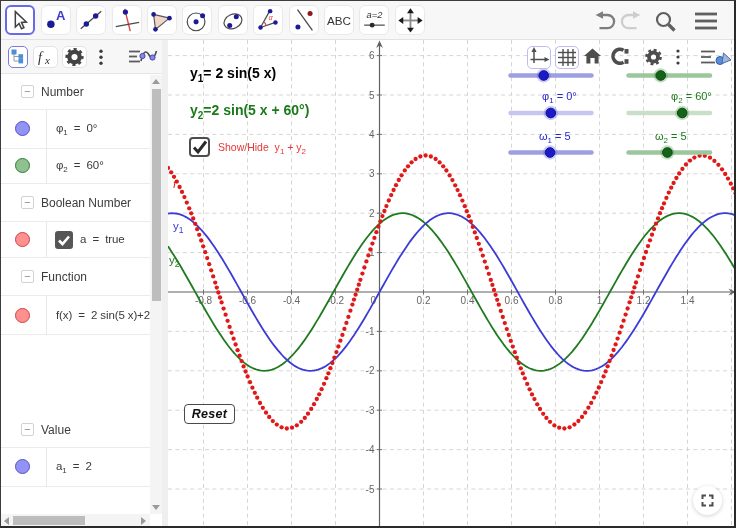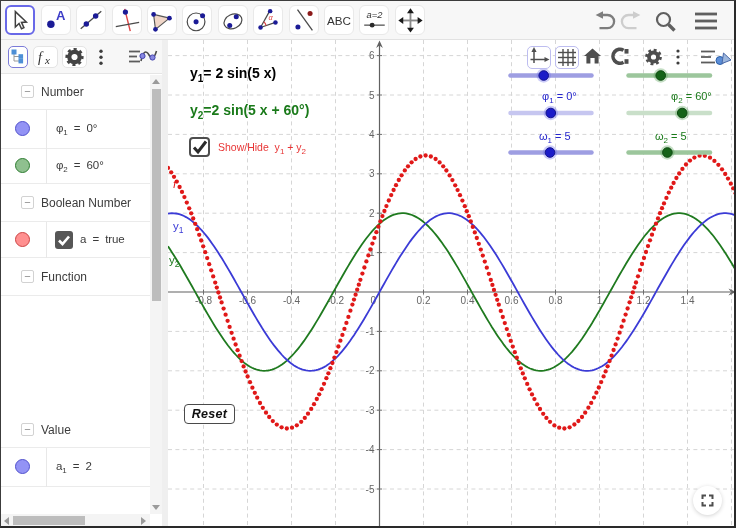--- a/index.html
+++ b/index.html
@@ -197,20 +197,25 @@
         <div class="vsep" style="top:0;height:36px"></div>
         <div class="dot" style="top:10.0px;background:#ff9090;border:1.6px solid #cc4444"></div>
         <div style="position:absolute;left:55px;top:9px;width:18px;height:18px;background:#565656;border-radius:3px"><svg width="18" height="18" viewBox="0 0 18 18">
             <path d="M4 9.5 L7.5 13 L14 5.5" fill="none" stroke="#fff" stroke-width="2.6"></path>
           </svg></div>
         <div class="itxt" style="top:11.0px"><span style="padding-left:24px">a &nbsp;=&nbsp; true</span></div>
       </div>
       <div class="row" style="top:217.5px;height:38.5px">
         <div class="minus" style="top:12.2px">−</div>
         <div class="hdrtxt" style="top:12.2px">Function</div>
+      </div>
+      <div class="row" style="top:256px;height:39px">
+        <div class="vsep" style="top:0;height:39px"></div>
+        <div class="dot" style="top:11.5px;background:#ff9090;border:1.6px solid #cc4444"></div>
+        <div class="itxt" style="top:12.5px">f(x) &nbsp;=&nbsp; 2 sin(5 x)+2</div>
       </div>
       <div class="row" style="top:371px;height:37px">
         <div class="minus" style="top:11.5px">−</div>
         <div class="hdrtxt" style="top:11.5px">Value</div>
       </div>
       <div class="row" style="top:408px;height:38.5px">
         <div class="vsep" style="top:0;height:38.5px"></div>
         <div class="dot" style="top:11.2px;background:#9393f5;border:1.6px solid #5252cc"></div>
         <div class="itxt" style="top:12.2px">a<sub>1</sub> &nbsp;=&nbsp; 2</div>
       </div>

